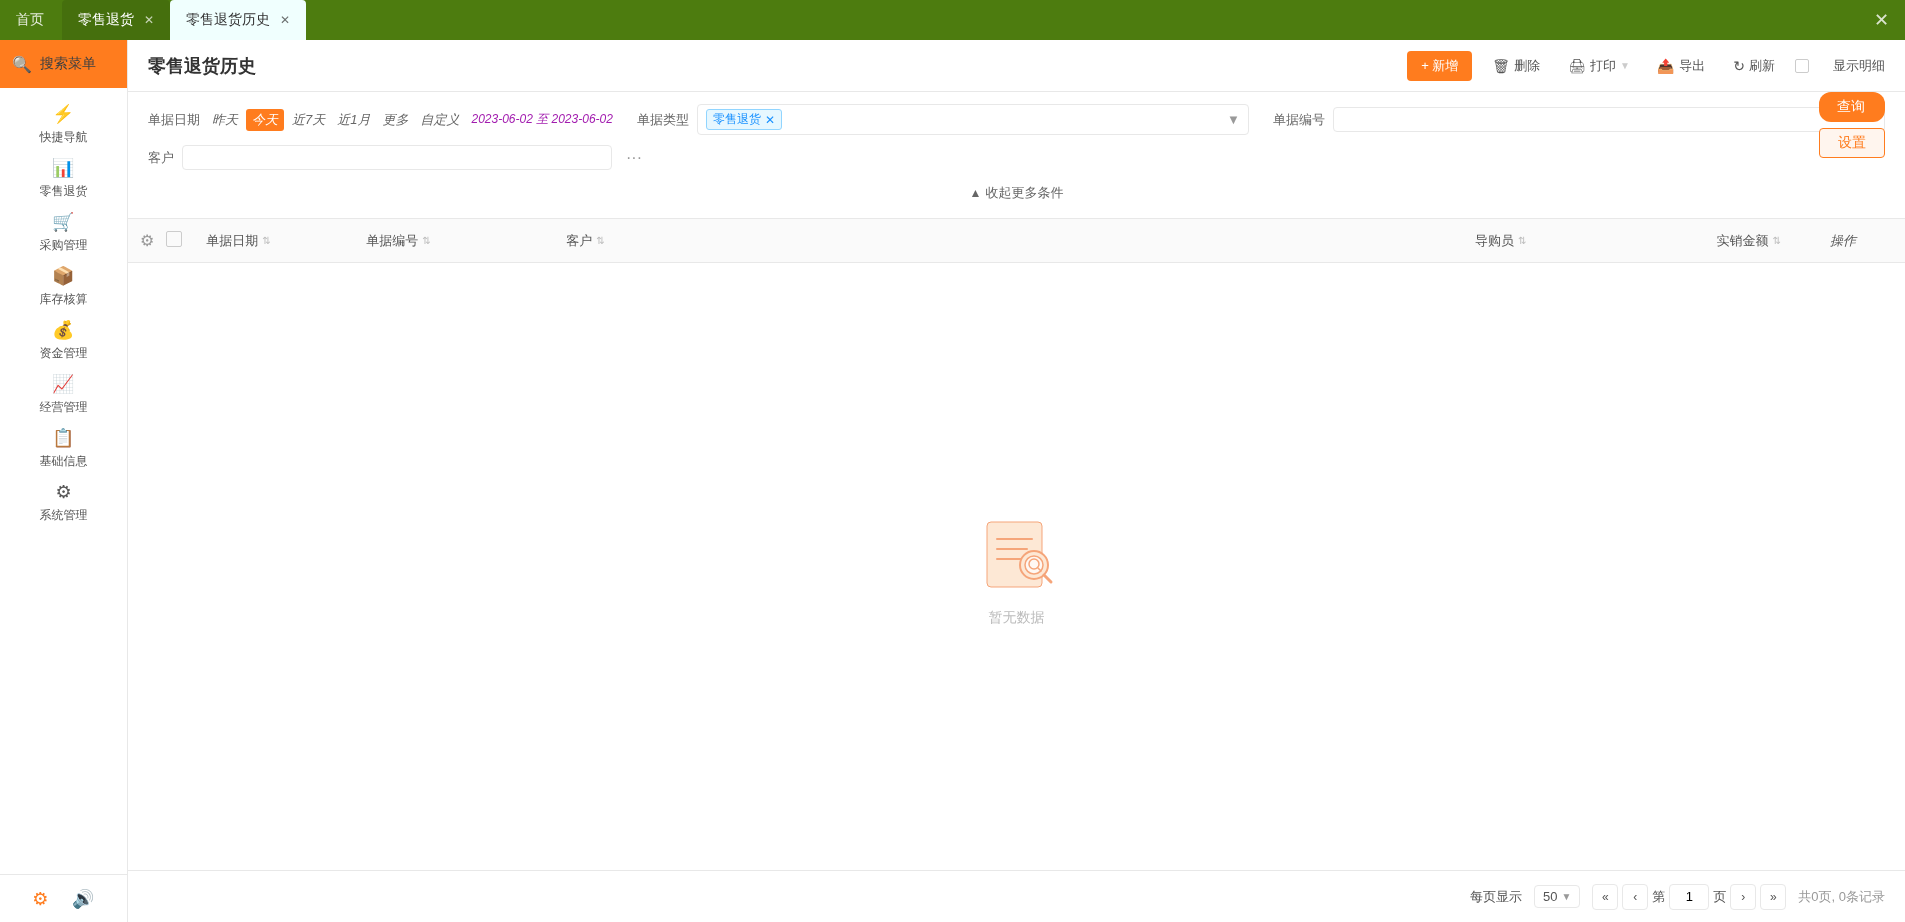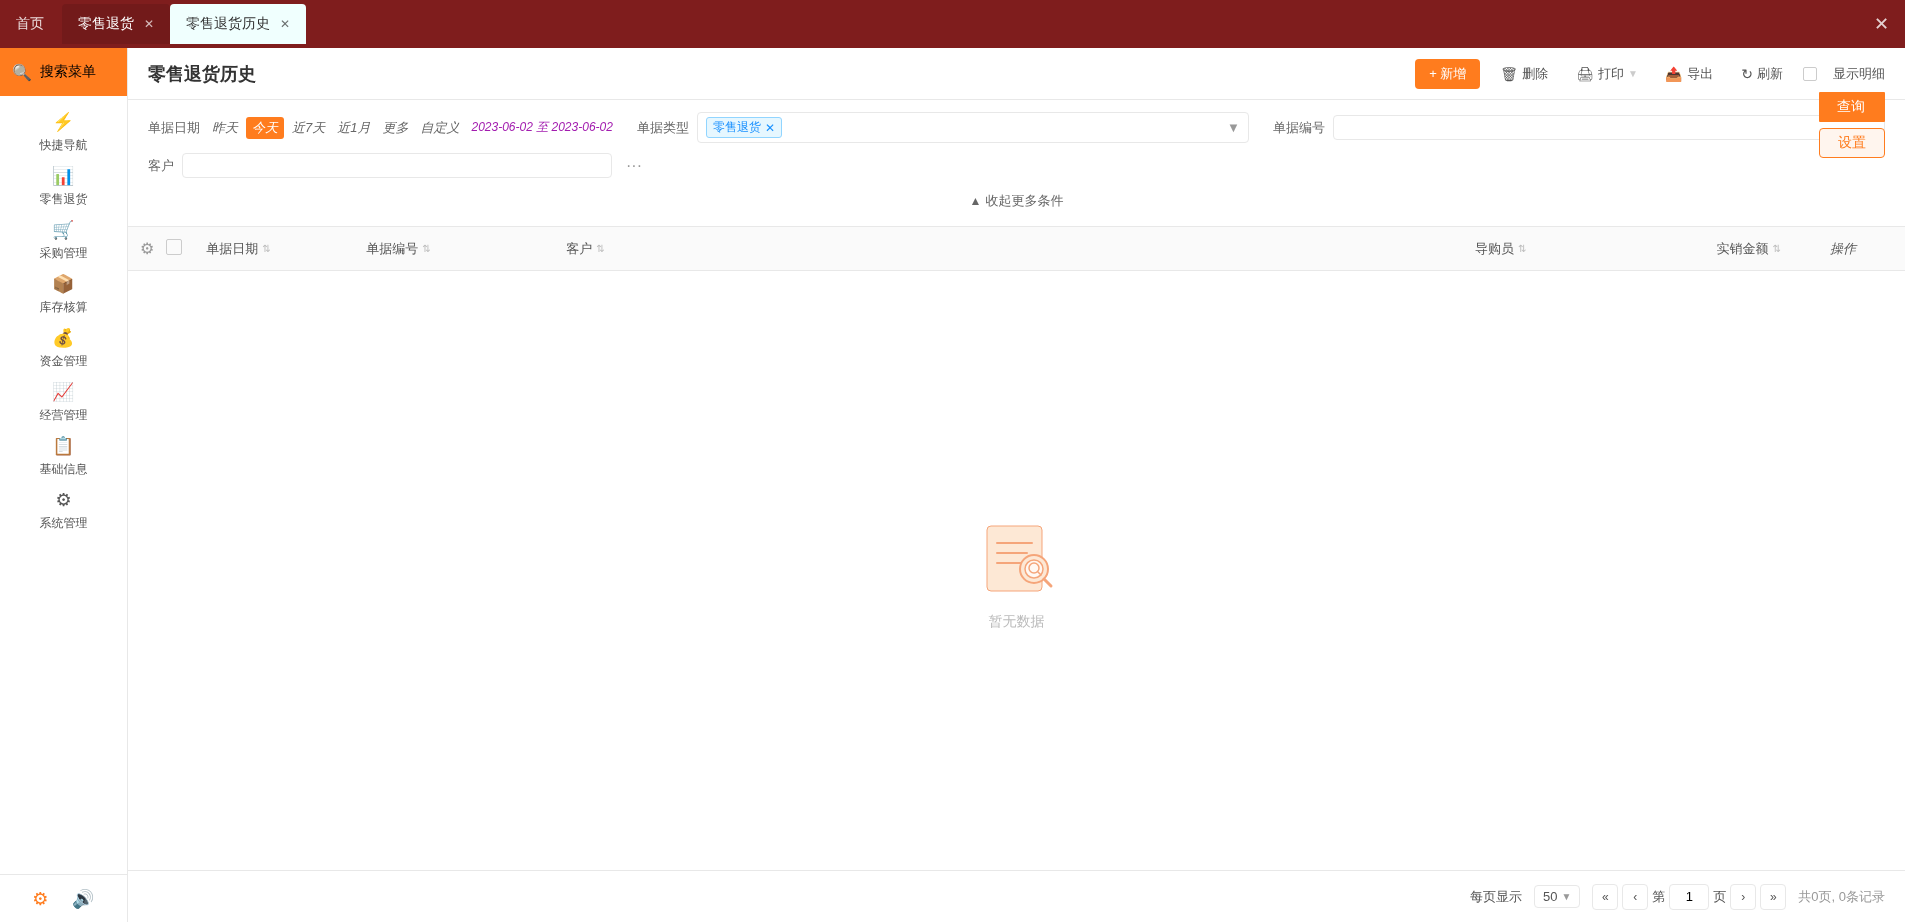--- a/index.html
+++ b/index.html
@@ -1,21 +1,21 @@
 <!DOCTYPE html>
 <html><head>
   <meta charset="utf-8">
   <style>
     * { box-sizing: border-box; margin: 0; padding: 0; font-family: 'Microsoft YaHei', Arial, sans-serif; }
     body { width: 1905px; height: 922px; overflow: hidden; background: #f5f5f5; display: flex; flex-direction: column; }
 
     
     .tab-bar {
-      height: 48px;
-      background: #7f1d1d;
+      height: 40px;
+      background: #4d7c0f;
       display: flex;
       align-items: center;
       flex-shrink: 0;
       position: relative;
     }
     .tab-item {
       height: 40px;
       padding: 0 16px;
       display: flex;
       align-items: center;
@@ -80,21 +80,21 @@
       align-items: center;
       padding: 0 12px;
       gap: 8px;
       cursor: pointer;
     }
     .sidebar-search-icon {
       color: #fff;
       font-size: 16px;
     }
     .sidebar-search-text {
-      color: #000000;
+      color: #404040;
       font-size: 14px;
     }
     .sidebar-menu {
       flex: 1;
       overflow-y: auto;
       padding: 8px 0;
     }
     .sidebar-item {
       height: 52px;
       display: flex;
@@ -171,21 +171,21 @@
     .action-btn .btn-icon { font-size: 14px; }
     .action-btn.primary {
       background: #ff7c1e;
       color: #fff;
       padding: 6px 14px;
       border-radius: 4px;
     }
     .display-toggle {
       display: flex;
       align-items: center;
-      gap: 16px;
+      gap: 24px;
       font-size: 13px;
       color: #555;
       cursor: pointer;
     }
     .checkbox-fake {
       width: 14px;
       height: 14px;
       border: 1px solid #ccc;
       border-radius: 2px;
       background: #fff;
@@ -555,21 +555,21 @@
 
       </div>
 
       <div class="collapse-btn">
         <span class="collapse-icon">▲</span>
         <span>收起更多条件</span>
       </div>
     </div>
 
     <div style="position:absolute; top: 92px; right: 20px; display:flex; flex-direction:column; gap:6px; z-index:10;">
-      <div style="background:#ff7c1e; color:#fff; padding:6px 18px; border-radius:1px; font-size:14px; cursor:pointer;">查询</div>
+      <div style="background:#ff7c1e; color:#fff; padding:6px 18px; border-radius:12px; font-size:14px; cursor:pointer;">查询</div>
       <div style="background:#fff5ee; color:#ff7c1e; border:1px solid #ff7c1e; padding:5px 18px; border-radius:4px; font-size:14px; cursor:pointer;">设置</div>
     </div>
 
     <div class="table-container">
 
       <div style="display:flex; align-items:center; height:44px; border-bottom:1px solid #e8e8e8; padding: 0 12px; background:#fafafa; flex-shrink:0;">
         <span class="table-config-icon">⚙</span>
         <span style="margin-left:12px;">
           <span class="table-checkbox" style="display:inline-block;"></span>
         </span>

